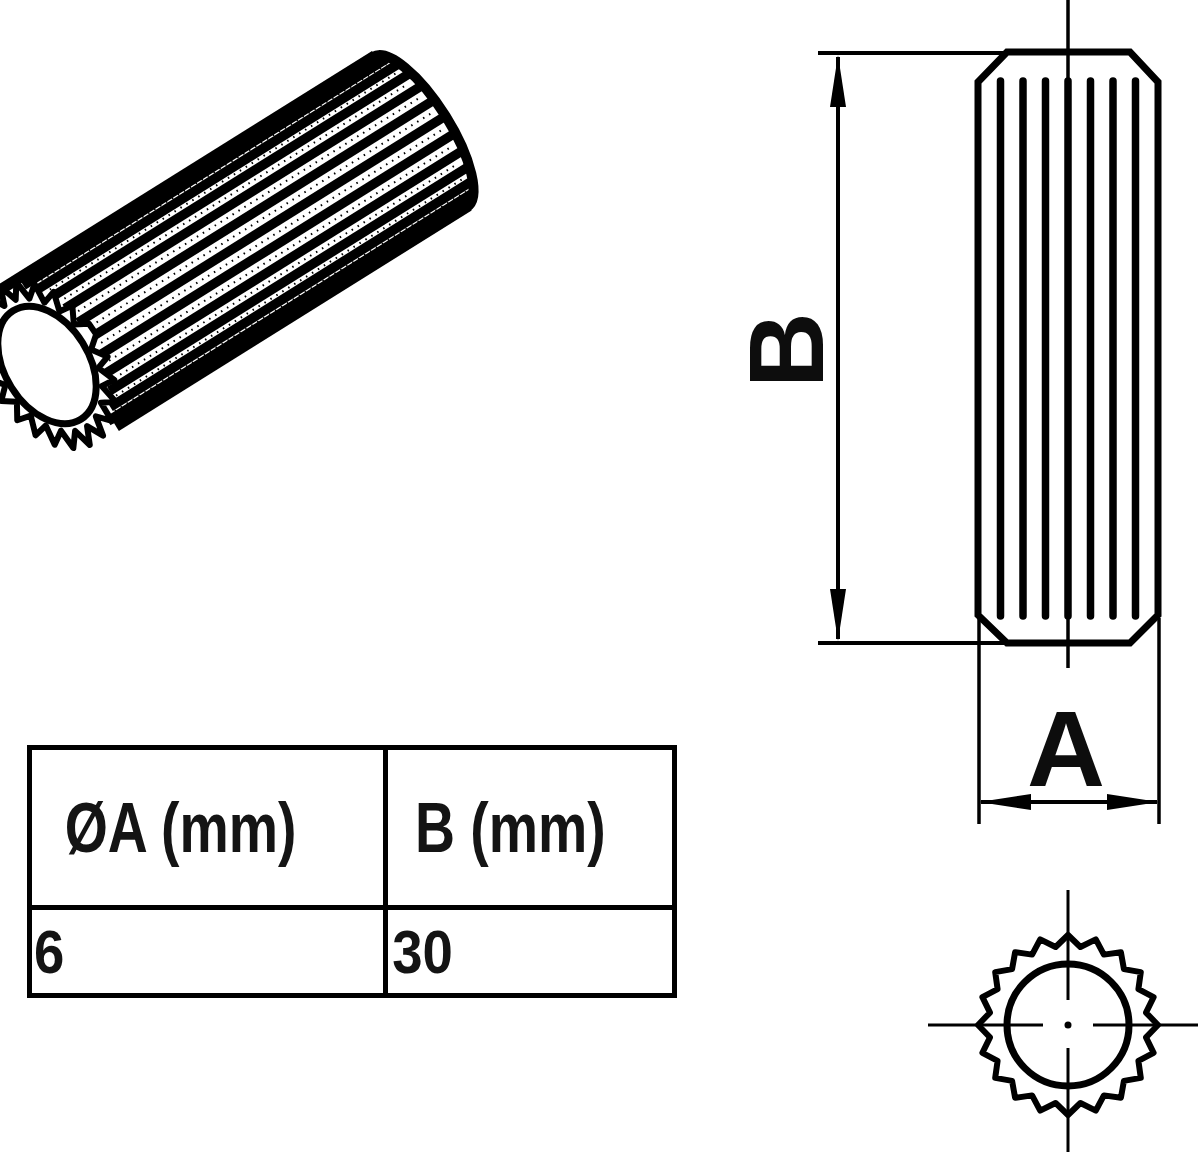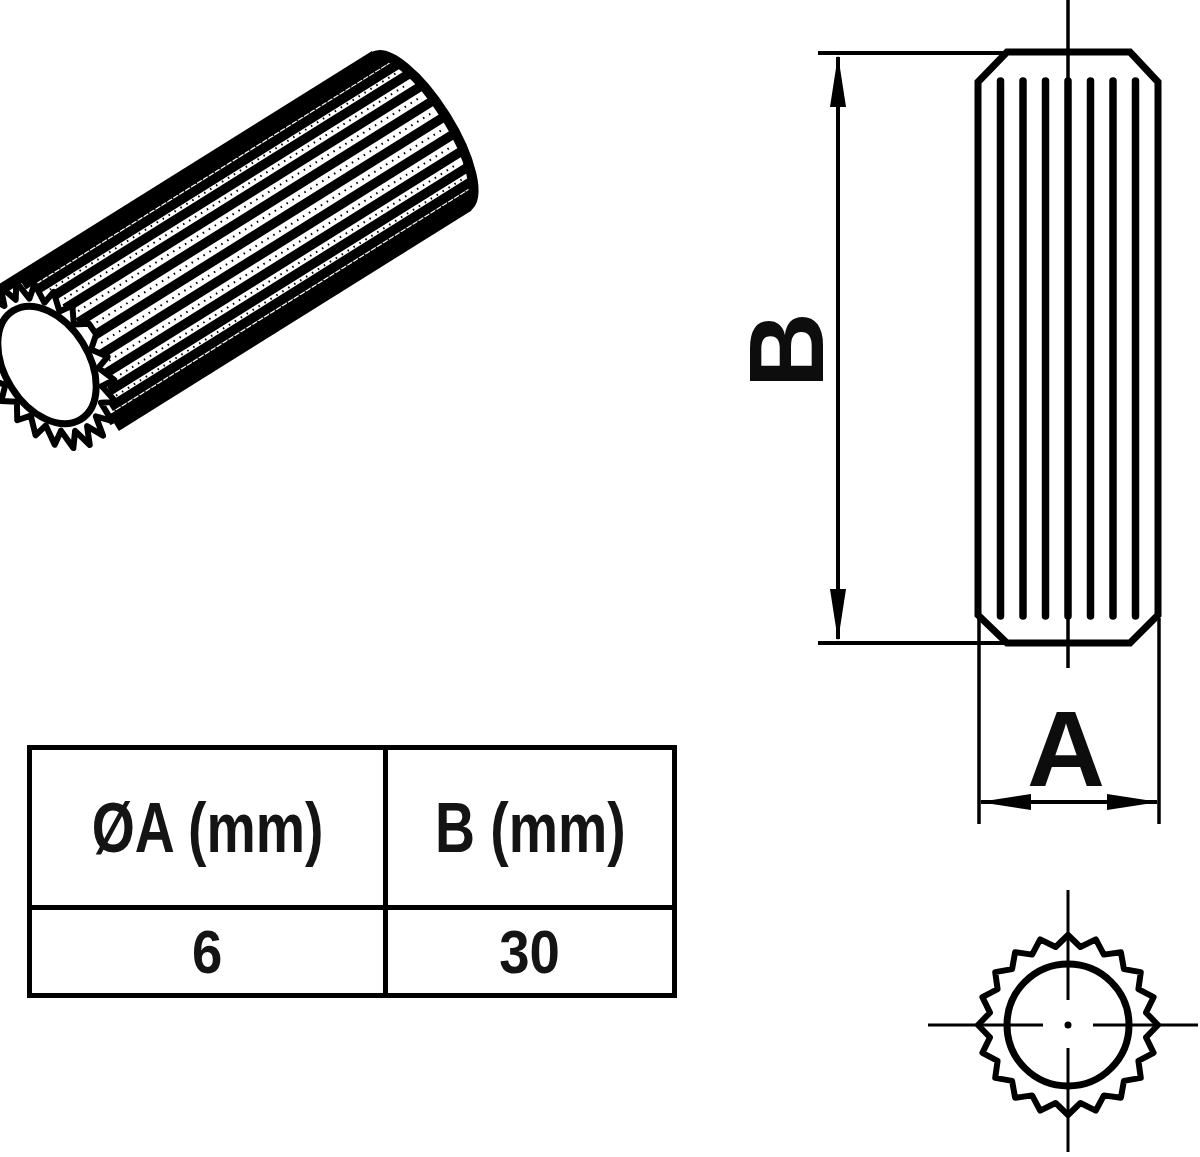--- a/index.html
+++ b/index.html
@@ -1,20 +1,20 @@
 <!DOCTYPE html>
 <html><head>
 <meta charset="utf-8">
 <style>
   html,body{margin:0;padding:0;background:#fff;}
   .page{position:relative;width:1200px;height:1157px;background:#fff;font-family:"Liberation Sans",sans-serif;overflow:hidden;}
   svg{position:absolute;left:0;top:0;}
   svg text{font-family:"Liberation Sans",sans-serif;fill:#0d0d0d;}
   .dims-table{position:absolute;left:27px;top:745px;width:650px;border-collapse:collapse;table-layout:fixed;}
-  .dims-table td{border:5px solid #000;text-align:center;vertical-align:middle;font-weight:bold;color:#141414;background:#fff;padding:0;}
+  .dims-table td{border:5px solid #000;vertical-align:middle;font-weight:bold;color:#141414;background:#fff;padding:0;}
   .dims-table .hdr td{font-size:71px;height:155px;}
   .dims-table .val td{font-size:62px;height:83px;}
   .col-a{width:54.4%;}
   .squeeze{display:inline-block;transform:scaleX(0.78);transform-origin:center;white-space:nowrap;}
   .squeeze-v{display:inline-block;transform:scaleX(0.88);transform-origin:center;}
 </style>
 </head>
 <body>
 
 <div class="page">

